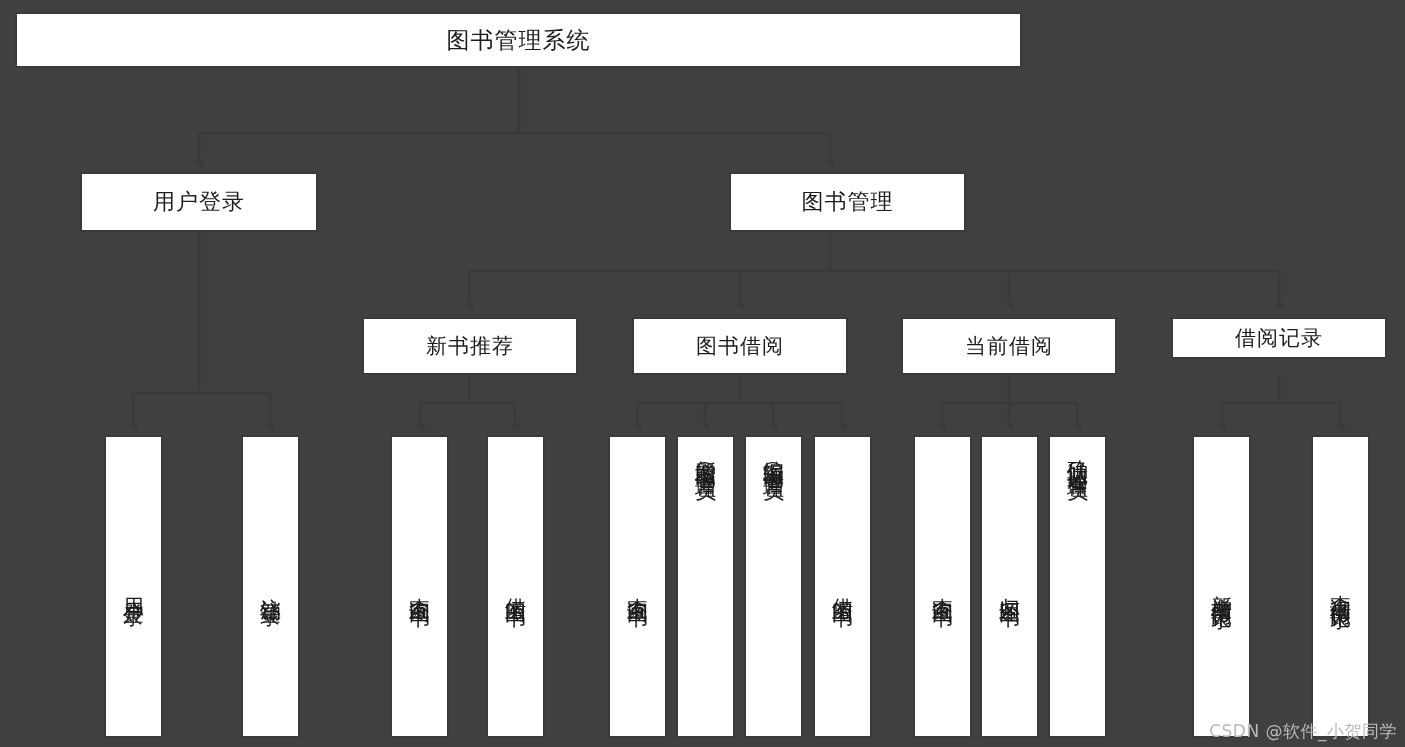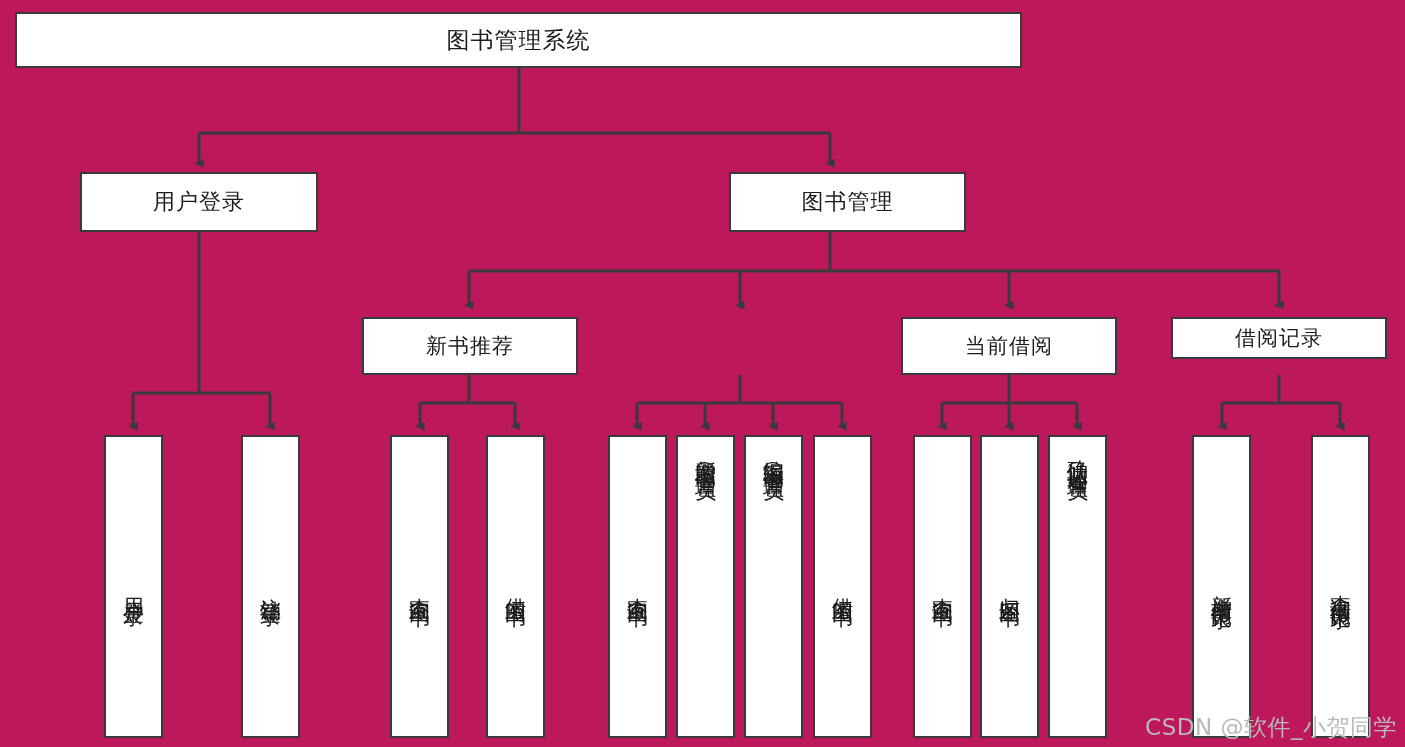--- a/index.html
+++ b/index.html
@@ -8,21 +8,21 @@
     padding: 0;
     background: #ffffff;
   }
   body {
     font-family: "DejaVu Sans", "Liberation Sans", sans-serif;
   }
   #diagram-root {
     position: relative;
     width: 1405px;
     height: 747px;
-    background: #be185d;
+    background: #404040;
     overflow: hidden;
   }
   #svg-layer {
     position: absolute;
     left: 0;
     top: 0;
     width: 1405px;
     height: 747px;
   }
   .node {
@@ -60,21 +60,21 @@
     white-space: nowrap;
   }
   .node-leaf.center-v {
     align-items: center;
     padding-top: 0;
   }
   .watermark {
     position: absolute;
     right: 8px;
     bottom: 4px;
-    font-size: 23px;
+    font-size: 17px;
     color: #b9b9b9;
     white-space: nowrap;
     letter-spacing: 0.5px;
   }
 </style>
 </head>
 <body>
 
 <div id="diagram-root">
 
@@ -135,20 +135,23 @@
   <div class="node node-level1" style="left:80px; top:172px; width:238px; height:60px;">
     <span>用户登录</span>
   </div>
   <div class="node node-level1" style="left:711px; top:172px; width:237px; height:60px;margin-left:18px;">
     <span>图书管理</span>
   </div>
 
   <div class="node node-level2" style="left:362px; top:317px; width:216px; height:58px;">
     <span>新书推荐</span>
   </div>
+  <div class="node node-level2" style="left:632px; top:317px; width:216px; height:58px;">
+    <span>图书借阅</span>
+  </div>
   <div class="node node-level2" style="left:901px; top:317px; width:216px; height:58px;">
     <span>当前借阅</span>
   </div>
   <div class="node node-level2" style="left:1171px; top:317px; width:216px; height:42px;">
     <span>借阅记录</span>
   </div>
 
   <div class="node node-leaf center-v" style="left:104px; top:435px; width:59px; height:303px;">
     <span class="vtext">用户登录</span>
   </div>

